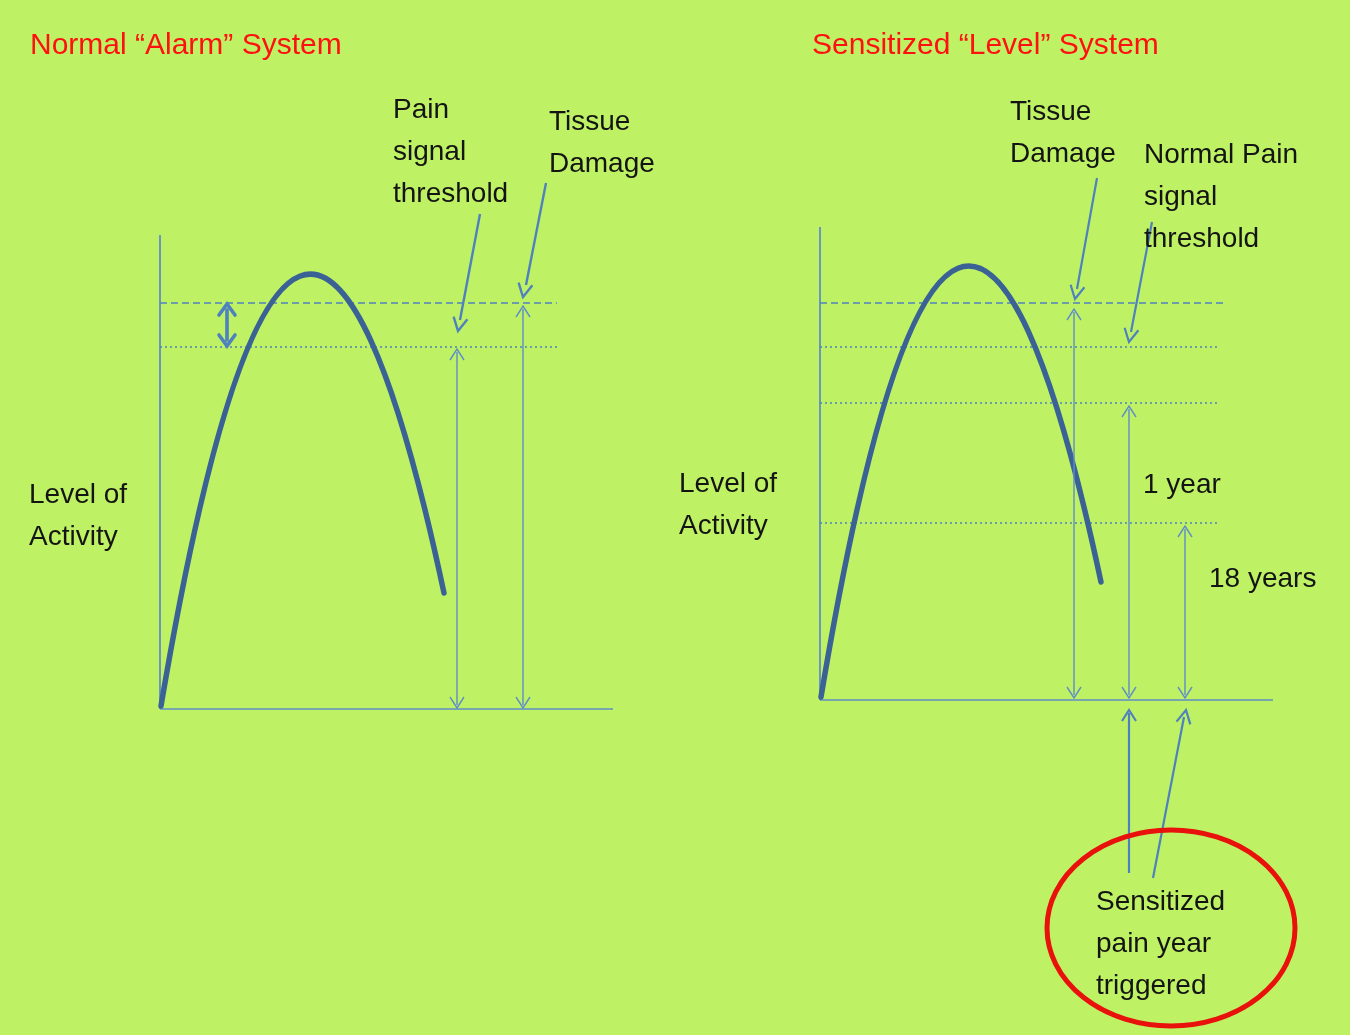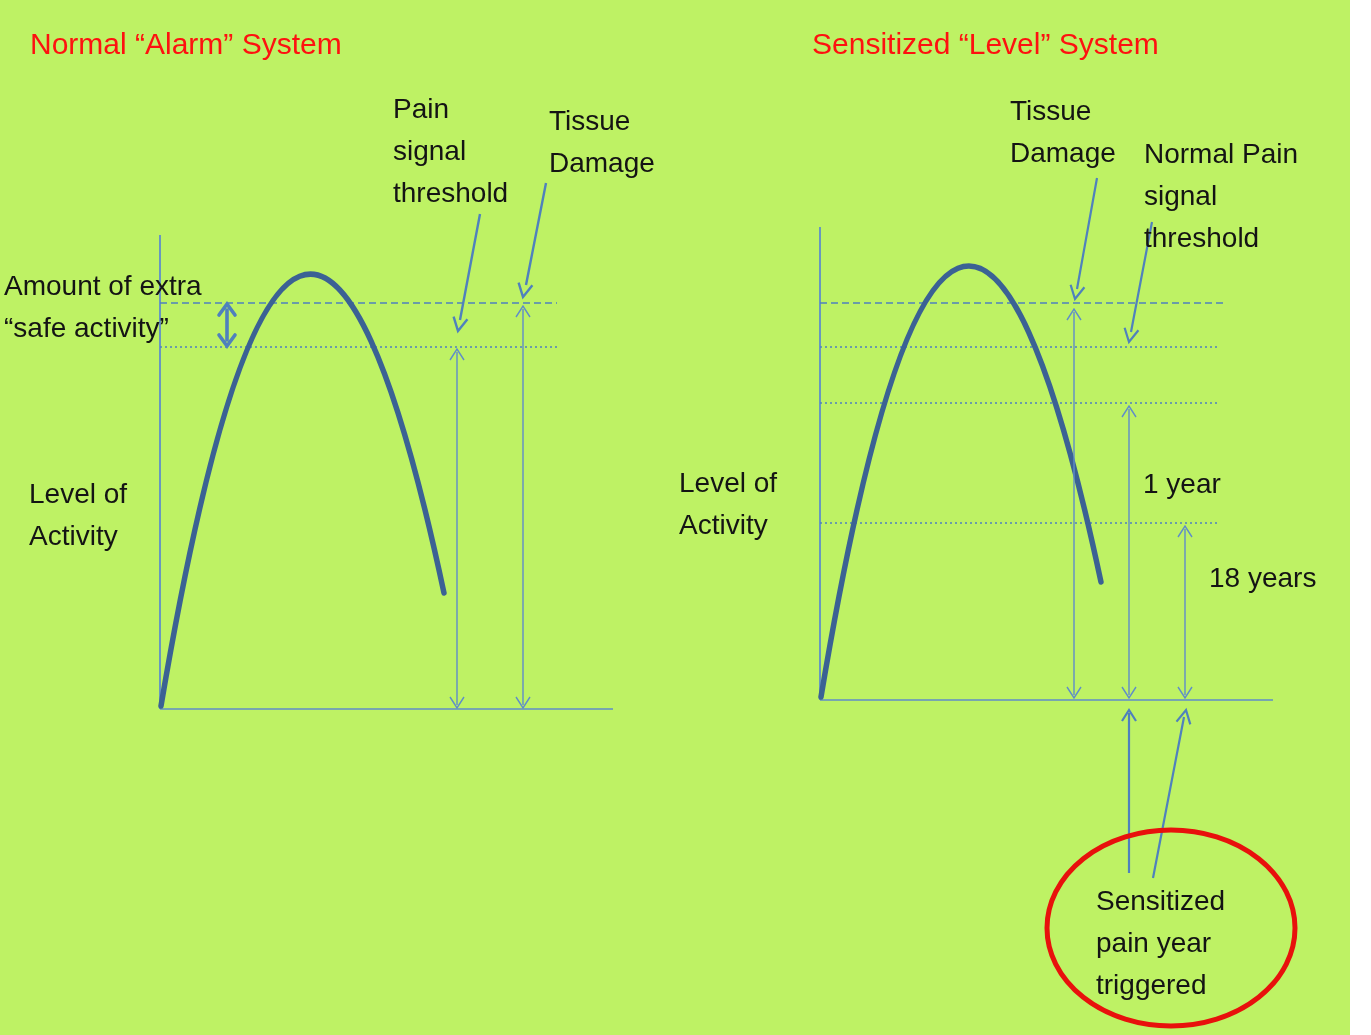--- a/index.html
+++ b/index.html
@@ -71,22 +71,20 @@
 
   <div class="title" style="left:812px;top:27px;">Sensitized “Level” System</div>
 
   <div class="lbl" style="left:393px;top:88px;">Pain
 signal
 threshold</div>
 
   <div class="lbl" style="left:549px;top:100px;">Tissue
 Damage</div>
 
-  <div class="lbl" style="left:4px;top:265px;">Amount of extra
-“safe activity”</div>
 
   <div class="lbl" style="left:29px;top:473px;">Level of
 Activity</div>
 
   <div class="lbl" style="left:1010px;top:90px;">Tissue
 Damage</div>
 
   <div class="lbl" style="left:1144px;top:105px;margin-top:28px;">Normal Pain
 signal
 threshold</div>

